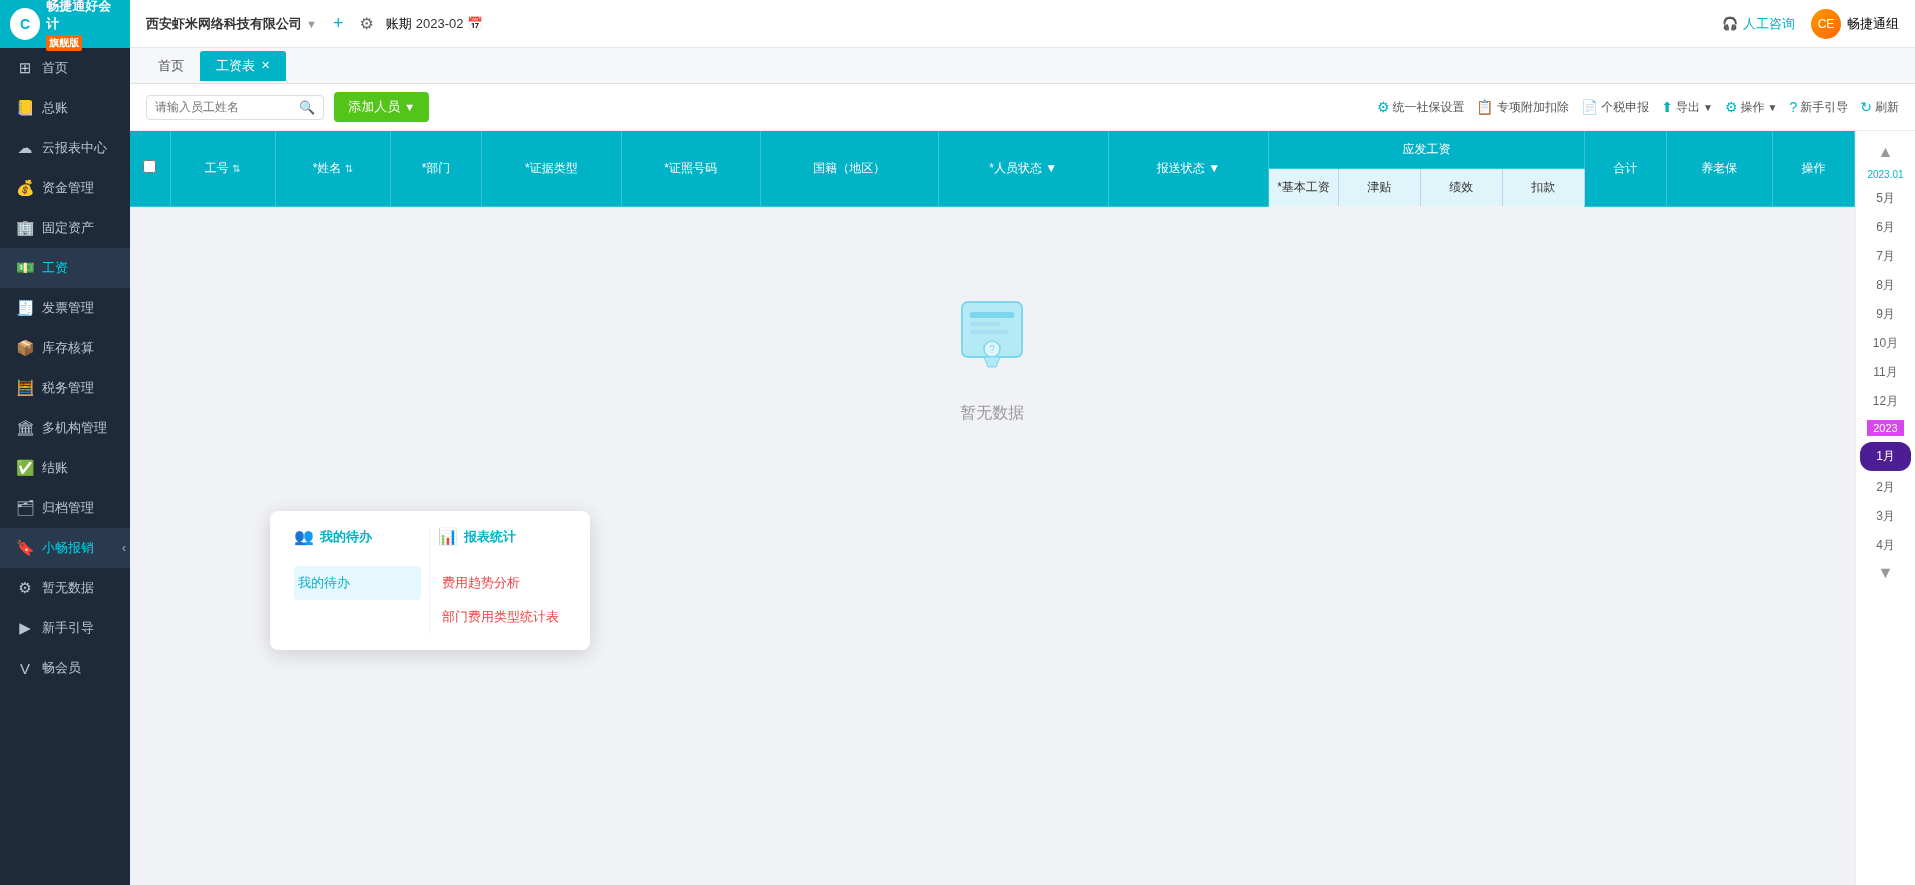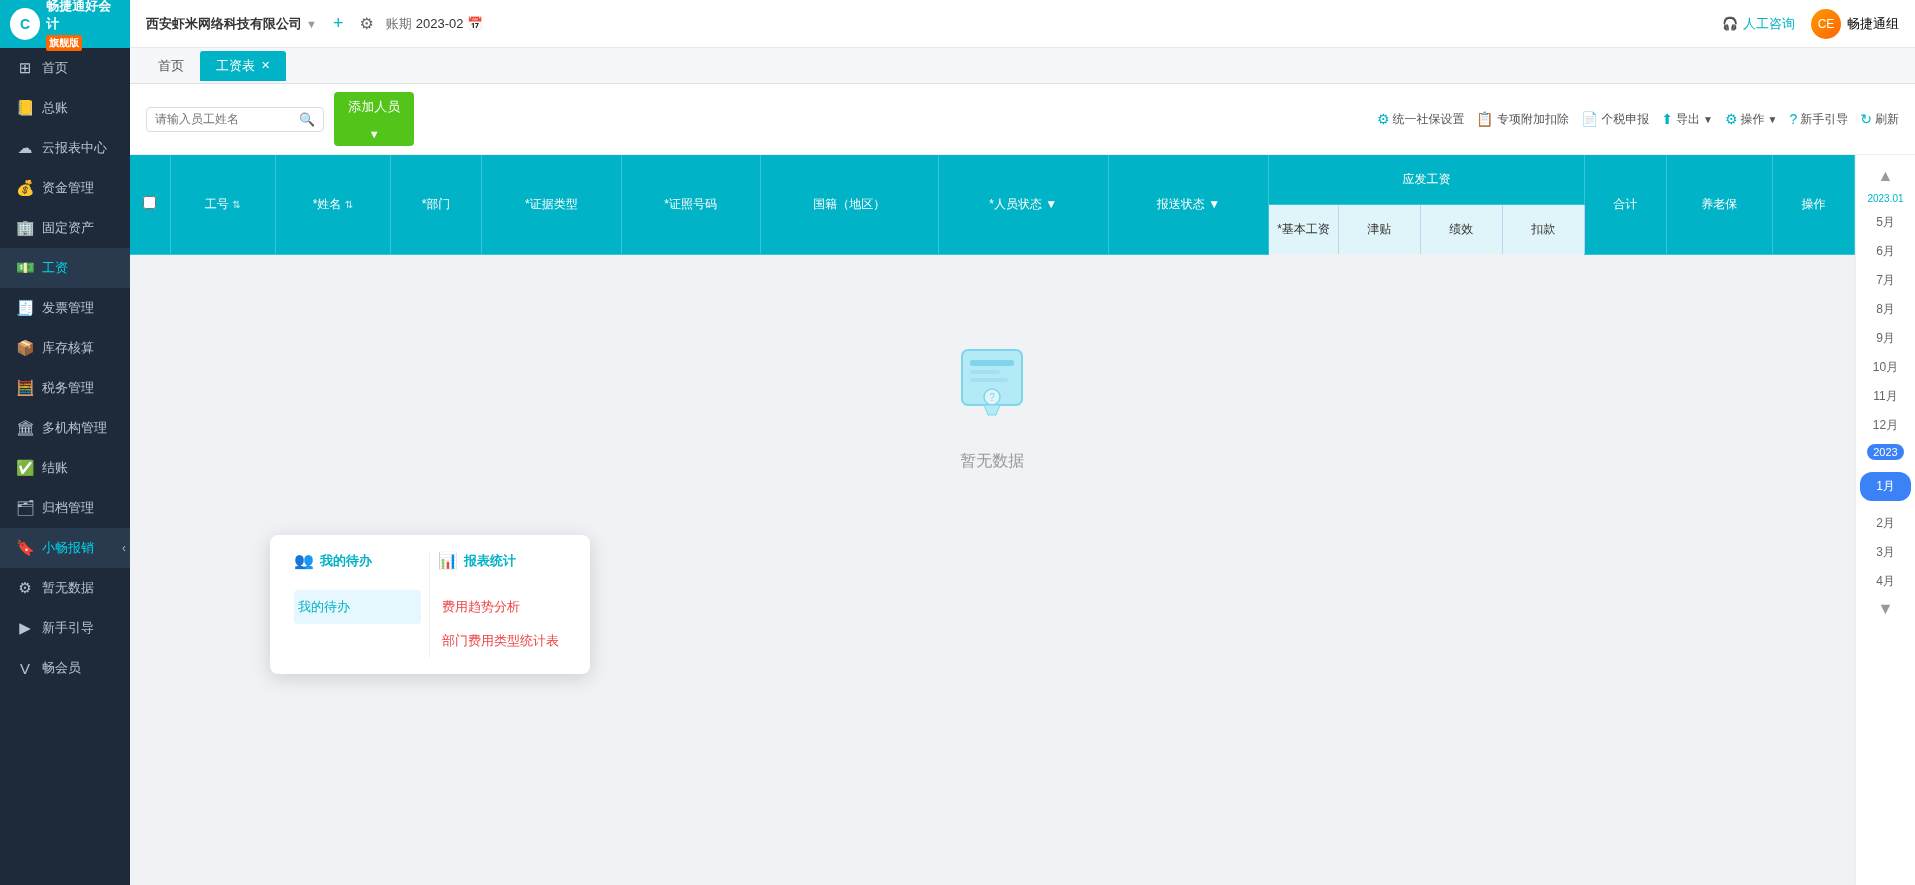--- a/index.html
+++ b/index.html
@@ -17,44 +17,44 @@
     
     .main { flex: 1; display: flex; flex-direction: column; overflow: hidden; }
 
     
     .topbar { background: white; height: 48px; display: flex; align-items: center; padding: 0 16px; border-bottom: 1px solid #e8e8e8; gap: 12px; }
     .topbar-company { display: flex; align-items: center; gap: 4px; font-size: 13px; color: #333; cursor: pointer; font-weight: bold; }
     .topbar-company-arrow { color: #999; font-size: 11px; }
     .topbar-plus { color: #00b3c6; font-size: 18px; cursor: pointer; margin: 0 4px; }
     .topbar-settings { color: #666; font-size: 16px; cursor: pointer; }
     .topbar-period { display: flex; align-items: center; gap: 4px; font-size: 13px; color: #333; }
-    .topbar-period-label { color: #737373; }
+    .topbar-period-label { color: #000000; }
     .topbar-right { margin-left: auto; display: flex; align-items: center; gap: 16px; }
     .topbar-service { display: flex; align-items: center; gap: 4px; color: #00b3c6; cursor: pointer; font-size: 13px; }
     .topbar-user { display: flex; align-items: center; gap: 6px; cursor: pointer; }
     .topbar-avatar { width: 30px; height: 30px; border-radius: 50%; background: linear-gradient(135deg, #f90, #ff6600); display: flex; align-items: center; justify-content: center; color: white; font-size: 12px; }
 
     
     .tabbar { background: #f5f7fa; border-bottom: 1px solid #e0e0e0; display: flex; align-items: center; padding: 0 12px; height: 36px; }
     .tab { padding: 6px 16px; font-size: 13px; cursor: pointer; color: #555; border-radius: 3px 3px 0 0; }
     .tab.active { background: #00b3c6; color: white; display: flex; align-items: center; gap: 6px; }
     .tab-close { font-size: 11px; cursor: pointer; }
 
     
     .toolbar { background: white; padding: 8px 16px; display: flex; align-items: center; gap: 10px; border-bottom: 1px solid #eee; }
     .search-box { display: flex; align-items: flex-start; border: 1px solid #ddd; border-radius: 4px; padding: 4px 8px; gap: 4px; background: white; }
     .search-box input { border: none; outline: none; font-size: 12px; width: 140px; color: #999; }
     .search-icon { color: #999; font-size: 13px; }
-    .add-btn { background: #52c41a; color: white; border: none; padding: 6px 14px; border-radius: 4px; cursor: pointer; font-size: 13px; display: flex; align-items: center; gap: 12px; flex-direction: column; }
+    .add-btn { background: #52c41a; color: white; border: none; padding: 6px 14px; border-radius: 4px; cursor: pointer; font-size: 13px; display: flex; align-items: center; gap: 4px; }
     .add-btn-arrow { font-size: 11px; }
     .toolbar-actions { margin-left: auto; display: flex; align-items: center; gap: 12px; }
     .toolbar-action { display: flex; align-items: center; gap: 3px; color: #555; cursor: pointer; font-size: 12px; }
     .toolbar-action-icon { color: #00b3c6; font-size: 14px; }
     .data-table { width: 100%; border-collapse: collapse; }
-    .data-table th { background: #00b3c6; color: white; padding: 16px 8px; font-size: 12px; font-weight: normal; border-right: 1px solid #33c5d8; text-align: center; white-space: nowrap; }
+    .data-table th { background: #00b3c6; color: white; padding: 10px 8px; font-size: 12px; font-weight: normal; border-right: 1px solid #33c5d8; text-align: center; white-space: nowrap; }
     .data-table th:first-child { width: 40px; }
     .table-header-row th { border-bottom: 1px solid #33c5d8; }
     .checkbox-th { width: 40px; }
     .sort-icon { font-size: 10px; color: rgba(255,255,255,0.8); }
 
     
     .empty-state { display: flex; flex-direction: column; align-items: center; justify-content: center; padding: 80px 0; }
     .empty-icon { width: 100px; height: 100px; margin-bottom: 16px; }
     .empty-text { color: #999; font-size: 16px; }
 
@@ -64,23 +64,23 @@
     .popup-col { padding: 0 8px; }
     .popup-col:first-child { border-right: 1px solid #f0f0f0; }
     .popup-section-title { display: flex; align-items: center; gap: 6px; color: #00b3c6; font-size: 13px; font-weight: bold; margin-bottom: 12px; padding-bottom: 8px; }
     .popup-section-icon { font-size: 16px; }
     .popup-item { padding: 8px 4px; color: #ef4444; font-size: 13px; cursor: pointer; }
     .popup-item.selected { background: #e6f7ff; border-radius: 4px; color: #00b3c6; }
 
     
     .timeline { width: 60px; background: white; border-left: 1px solid #eee; display: flex; flex-direction: column; align-items: center; padding: 8px 0; overflow-y: auto; }
     .timeline-item { font-size: 12px; color: #666; padding: 6px 20px; cursor: pointer; text-align: center; white-space: nowrap; width: 100%; display: flex; align-items: center; justify-content: center; }
-    .timeline-item.active { background: #3b82f6; color: white; border-radius: 12px; margin: 8px 4px; width: calc(100% - 8px); }
+    .timeline-item.active { background: #4c1d95; color: white; border-radius: 12px; margin: 2px 4px; width: calc(100% - 8px); }
     .timeline-header { font-size: 10px; color: #00b3c6; padding: 4px; text-align: center; white-space: nowrap; }
-    .timeline-year { background: #3b82f6; color: white; border-radius: 8px; padding: 2px 6px; font-size: 11px; margin: 4px; }
+    .timeline-year { background: #d946ef; color: white; border-radius: 0; padding: 2px 6px; font-size: 11px; margin: 4px; }
     .timeline-nav { color: #999; font-size: 16px; cursor: pointer; padding: 4px; }
 
     
     .content-area { display: flex; flex: 1; overflow: hidden; }
     .table-wrap { flex: 1; overflow: auto; position: relative; }
 
     
     .sub-header { background: #e8f9fc; }
     .sub-header th { background: #e0f5f9; color: #333; border-right: 1px solid #cce; font-size: 12px; }
   </style>

